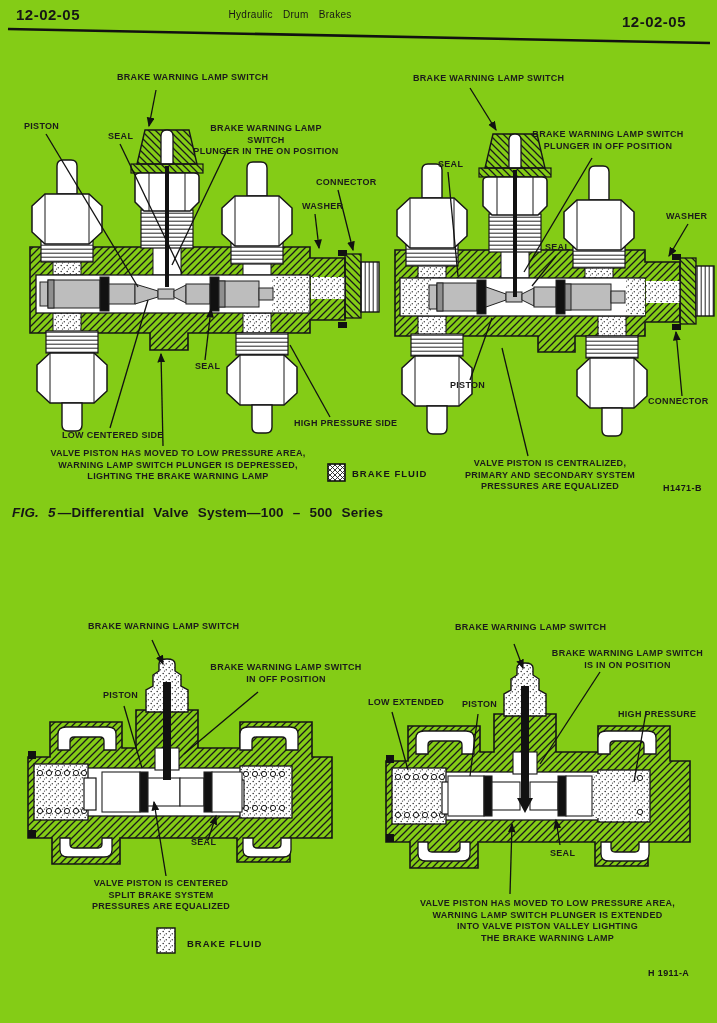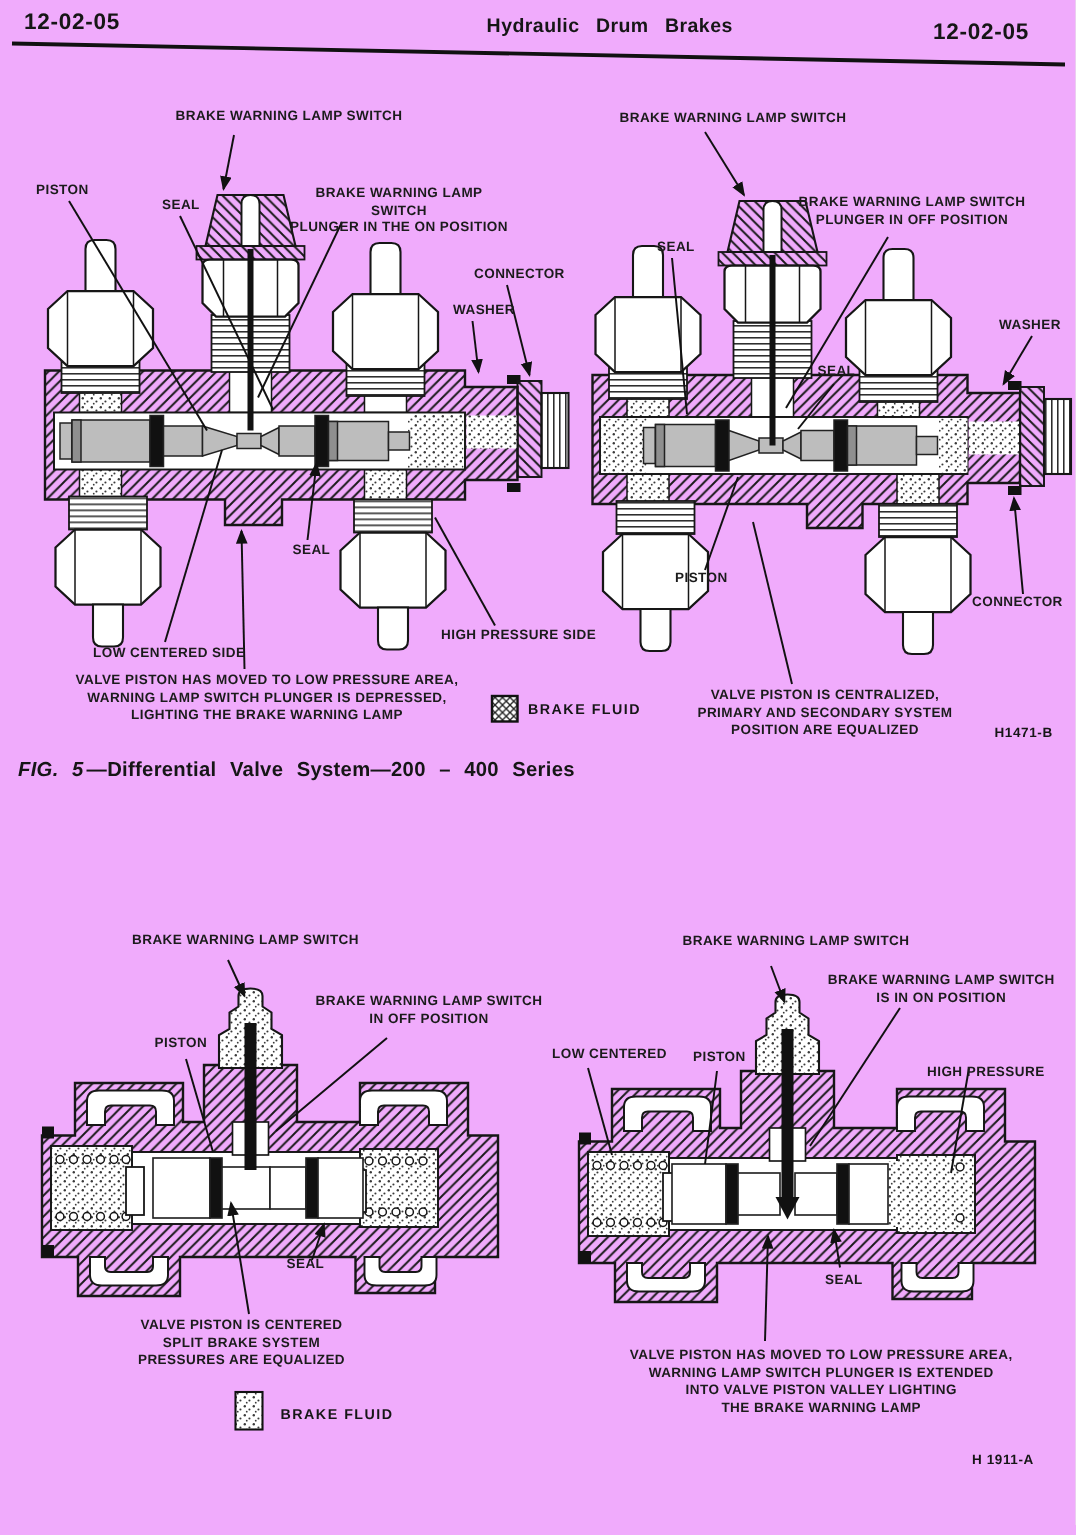--- a/index.html
+++ b/index.html
@@ -1,21 +1,21 @@
 <!DOCTYPE html>
 <html><head>
 <meta charset="utf-8">
 <style>
   html,body{margin:0;padding:0;background:#e8e8e8;}
-  .page{position:relative;width:717px;height:1023px;background:#f0abfc;overflow:hidden;
+  .page{position:relative;width:717px;height:1023px;background:#84cc16;overflow:hidden;
         font-family:"Liberation Sans",sans-serif;color:#161616;}
   svg.art{position:absolute;left:0;top:0;}
   .hdr-num{position:absolute;font-size:15px;font-weight:700;letter-spacing:.5px;}
-  .hdr-title{position:absolute;left:0;right:0;top:9px;margin:auto;width:260px;text-align:right;
-             font-size:13px;font-weight:700;word-spacing:7px;letter-spacing:.3px;}
+  .hdr-title{position:absolute;left:0;right:0;top:9px;margin:auto;width:260px;text-align:left;
+             font-size:10px;font-weight:400;word-spacing:7px;letter-spacing:.3px;}
   .lbl{position:absolute;font-size:9px;font-weight:700;letter-spacing:.3px;line-height:1.3;
        white-space:pre-line;color:#1b1b1b;}
   .lbl.c{text-align:center;}
   .code{position:absolute;font-size:9px;font-weight:700;letter-spacing:.4px;}
   .caption{position:absolute;font-size:13.5px;font-weight:700;word-spacing:5px;letter-spacing:.2px;}
   .caption .figno{font-style:italic;font-weight:700;padding-right:2px;}
   .legend-txt{position:absolute;font-size:9.5px;font-weight:700;letter-spacing:1px;}
 </style>
 </head>
 <body>
@@ -291,39 +291,39 @@
 <div class="lbl" style="left:413px;top:73px">BRAKE WARNING LAMP SWITCH</div>
 <div class="lbl" style="left:438px;top:159px">SEAL</div>
 <div class="lbl c" style="left:528px;top:129px;width:160px">BRAKE WARNING LAMP SWITCH
 PLUNGER IN OFF POSITION</div>
 <div class="lbl" style="left:545px;top:242px">SEAL</div>
 <div class="lbl" style="left:666px;top:211px">WASHER</div>
 <div class="lbl" style="left:450px;top:380px">PISTON</div>
 <div class="lbl" style="left:648px;top:396px">CONNECTOR</div>
 <div class="lbl c" style="left:450px;top:458px;width:200px">VALVE PISTON IS CENTRALIZED,
 PRIMARY AND SECONDARY SYSTEM
-POSITION ARE EQUALIZED</div>
+PRESSURES ARE EQUALIZED</div>
 
 <div class="legend-txt" style="left:352px;top:468px">BRAKE FLUID</div>
 <div class="code" style="left:663px;top:483px">H1471-B</div>
-<div class="caption" style="left:12px;top:505px"><span class="figno">FIG. 5</span><span>—Differential Valve System—200 – 400 Series</span></div>
+<div class="caption" style="left:12px;top:505px"><span class="figno">FIG. 5</span><span>—Differential Valve System—100 – 500 Series</span></div>
 
 <div class="lbl" style="left:88px;top:621px">BRAKE WARNING LAMP SWITCH</div>
 <div class="lbl c" style="left:200px;top:662px;width:172px">BRAKE WARNING LAMP SWITCH
 IN OFF POSITION</div>
 <div class="lbl" style="left:103px;top:690px">PISTON</div>
 <div class="lbl" style="left:191px;top:837px">SEAL</div>
 <div class="lbl c" style="left:76px;top:878px;width:170px">VALVE PISTON IS CENTERED
 SPLIT BRAKE SYSTEM
 PRESSURES ARE EQUALIZED</div>
 
 <div class="lbl" style="left:455px;top:622px">BRAKE WARNING LAMP SWITCH</div>
 <div class="lbl c" style="left:550px;top:648px;width:155px">BRAKE WARNING LAMP SWITCH
 IS IN ON POSITION</div>
-<div class="lbl" style="left:368px;top:697px">LOW CENTERED</div>
+<div class="lbl" style="left:368px;top:697px">LOW EXTENDED</div>
 <div class="lbl" style="left:462px;top:699px">PISTON</div>
 <div class="lbl" style="left:618px;top:709px">HIGH PRESSURE</div>
 <div class="lbl" style="left:550px;top:848px">SEAL</div>
 <div class="lbl c" style="left:380px;top:898px;width:335px">VALVE PISTON HAS MOVED TO LOW PRESSURE AREA,
 WARNING LAMP SWITCH PLUNGER IS EXTENDED
 INTO VALVE PISTON VALLEY LIGHTING
 THE BRAKE WARNING LAMP</div>
 
 <div class="legend-txt" style="left:187px;top:938px">BRAKE FLUID</div>
 <div class="code" style="left:648px;top:968px">H 1911-A</div>

